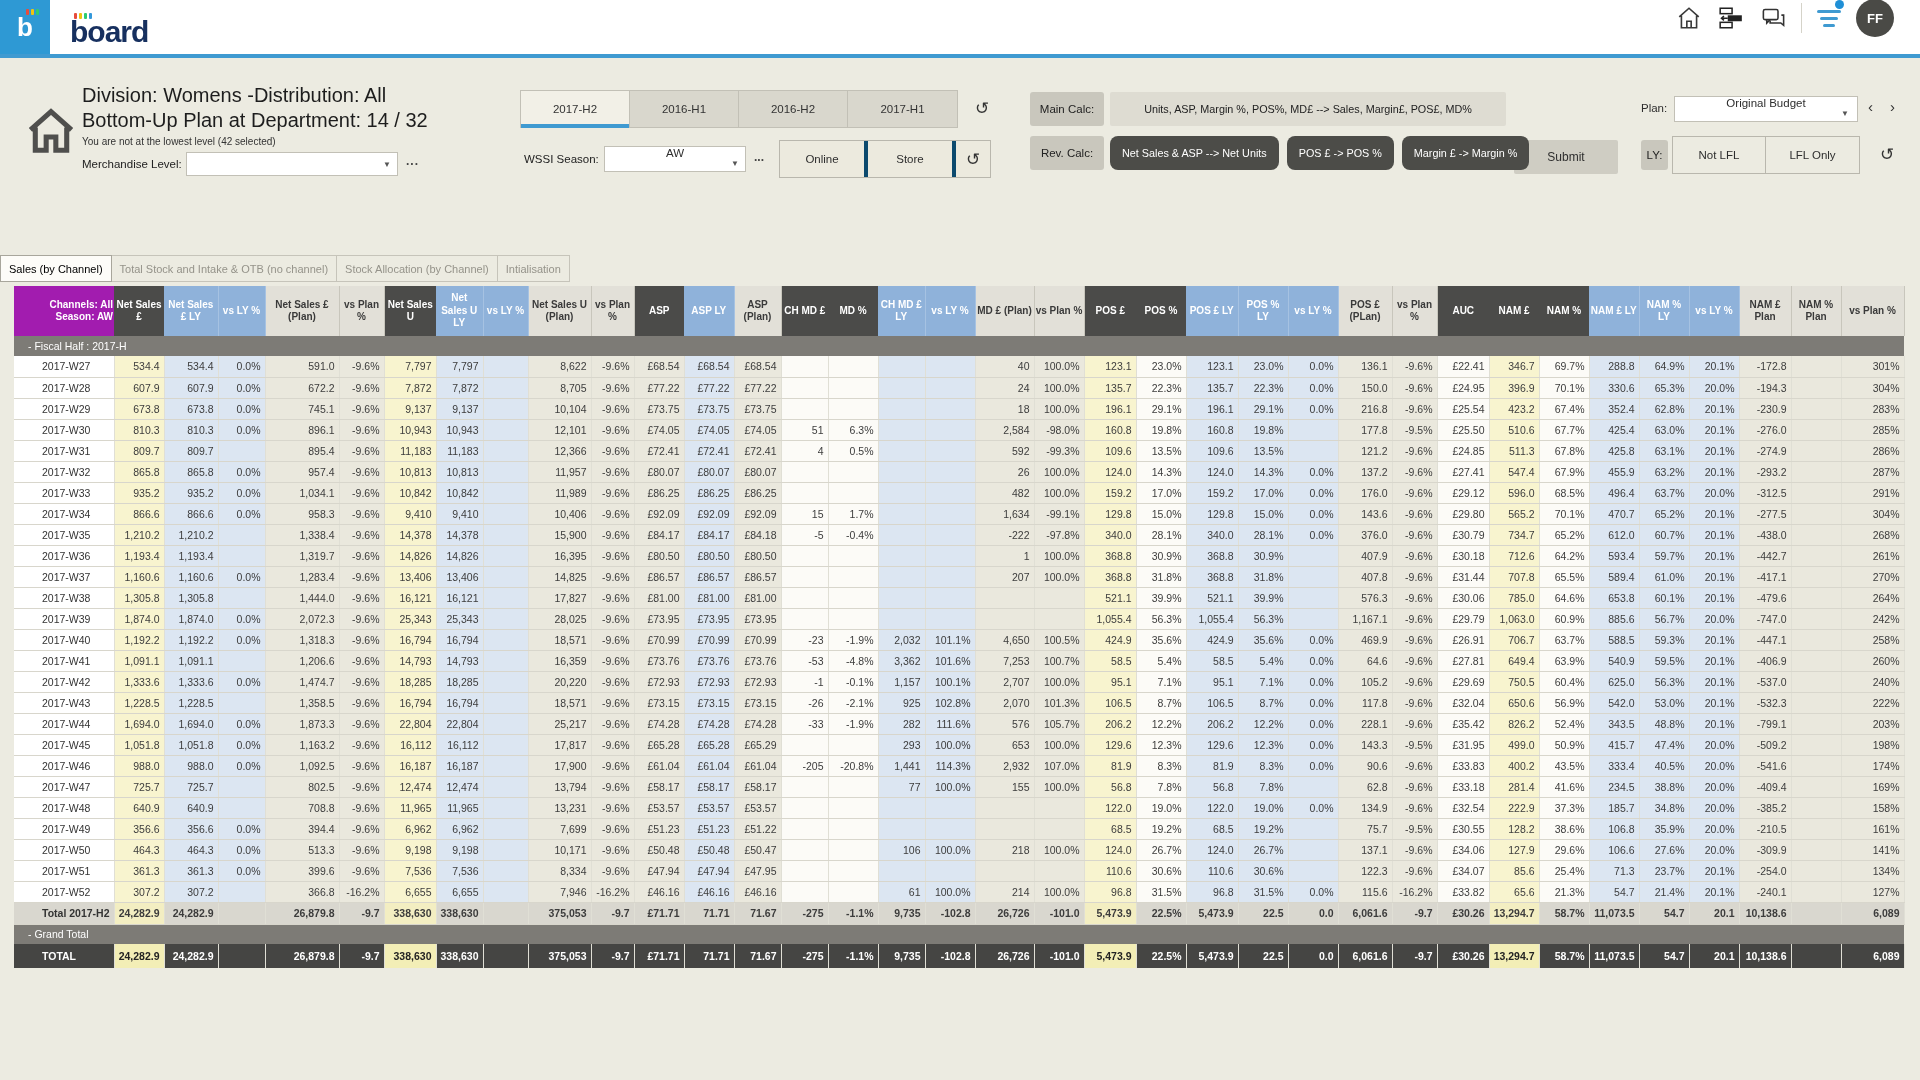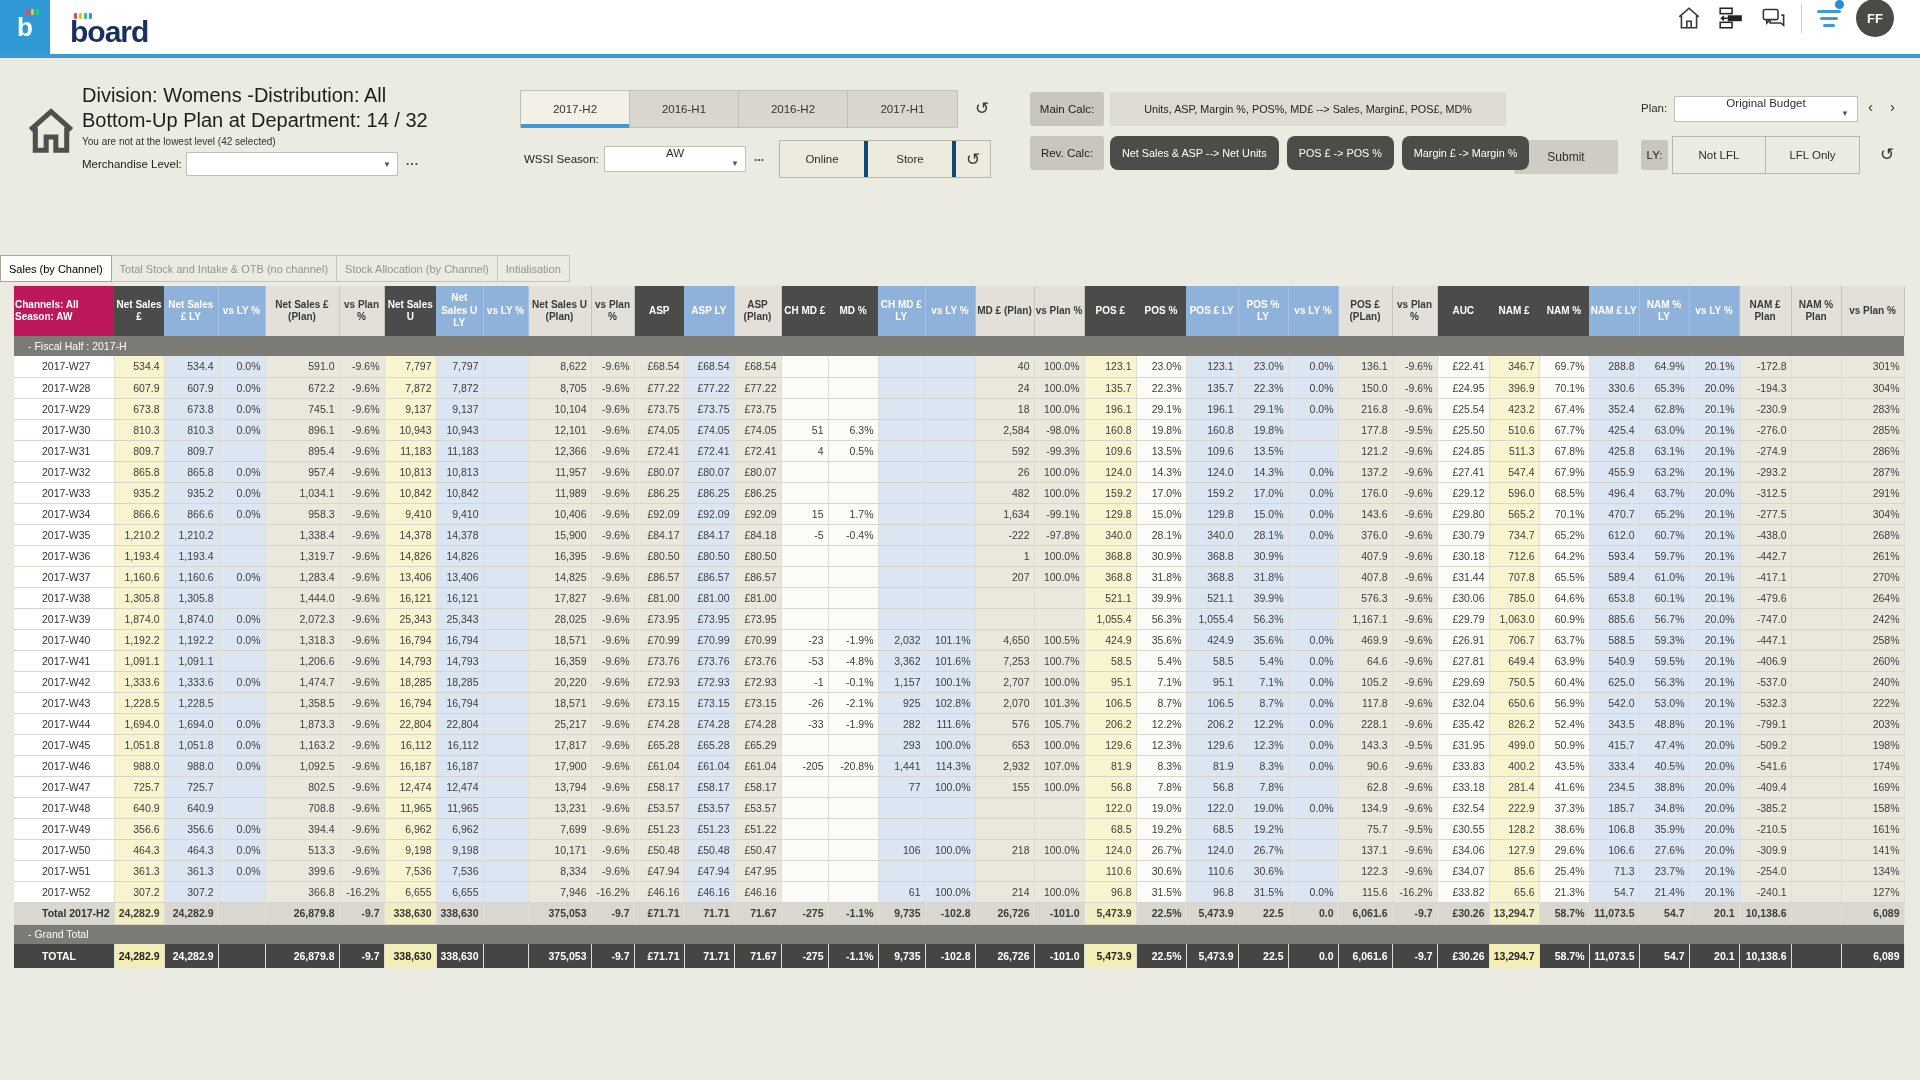--- a/index.html
+++ b/index.html
@@ -89,21 +89,21 @@
   .sheet-tab.active { background:#fdfcf8; color:#000; border-color:#a8a69c; }
 
   
   .grid-wrap { position:absolute; left:14px; top:286px; width:1892px; }
   table { border-collapse:collapse; table-layout:fixed; width:1890px; font-size:10.5px; }
   th { font-size:10px; font-weight:bold; text-align:center; padding:2px 1px; line-height:1.25; vertical-align:middle; height:50px; }
   th.h-dark { background:#4b4b49; color:#fff; border-right:1px solid #67676
 5; }
   th.h-blue { background:#8fb2da; color:#fff; border-right:1px solid #a6c2e2; }
   th.h-plan { background:#e2e0d8; color:#3a3a3a; border-right:1px solid #c8c6bc; }
-  th.corner { background:#be185d; color:#fff; text-align:left; }
+  th.corner { background:#a21caf; color:#fff; text-align:right; }
   td { height:21px; padding:0 4px; border-bottom:1px solid #d8d6cc; border-right:1px solid rgba(0,0,0,0.05);
        white-space:nowrap; overflow:hidden; color:#3c3c3c; }
   td.num { text-align:right; }
   td.lbl { background:#ffffff; padding-left:28px; color:#333; }
   td.c-yellow { background:#f8f4cf; }
   td.c-blue   { background:#dce6f2; }
   td.c-plan   { background:#eae8dd; }
   td.c-white  { background:#fcfbf7; }
   tr.band td { background:#7d7b76; color:#fff; height:20px; padding-left:14px; font-size:10.5px; border:none; }
   tr.total td { background:#d9d7cf; font-weight:bold; height:22px; }

